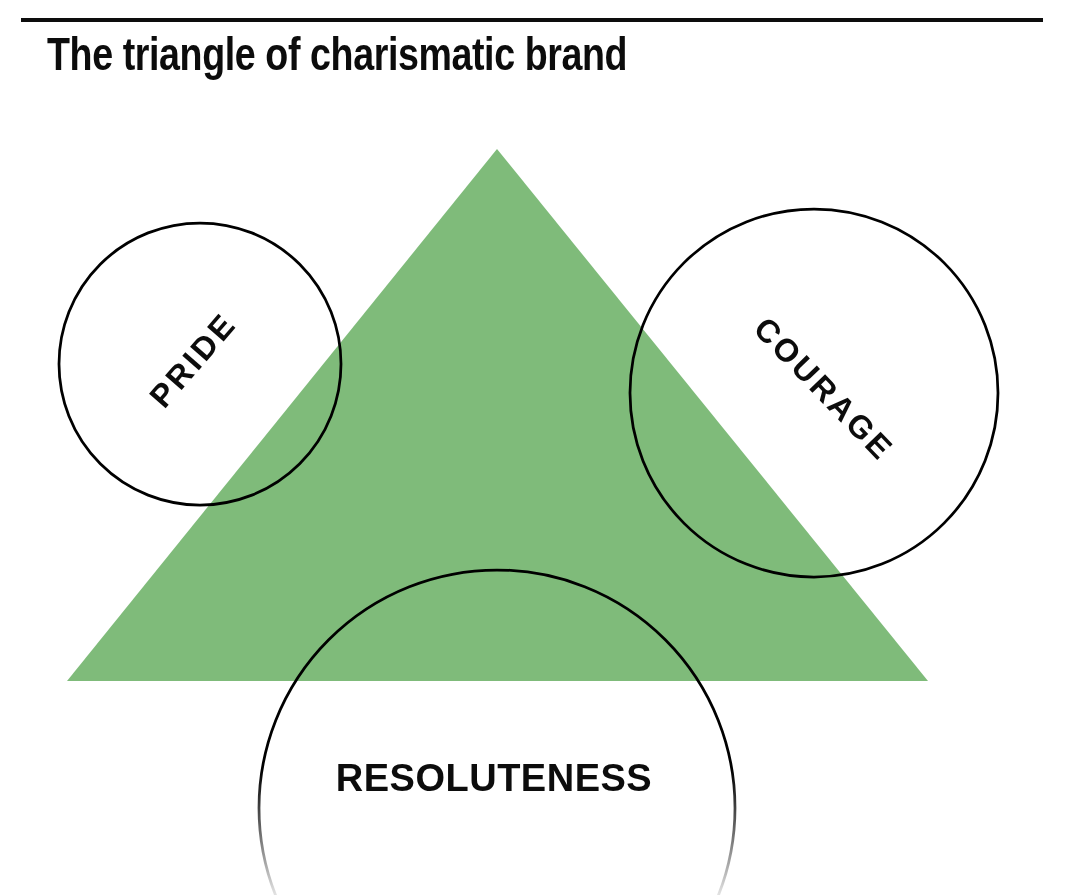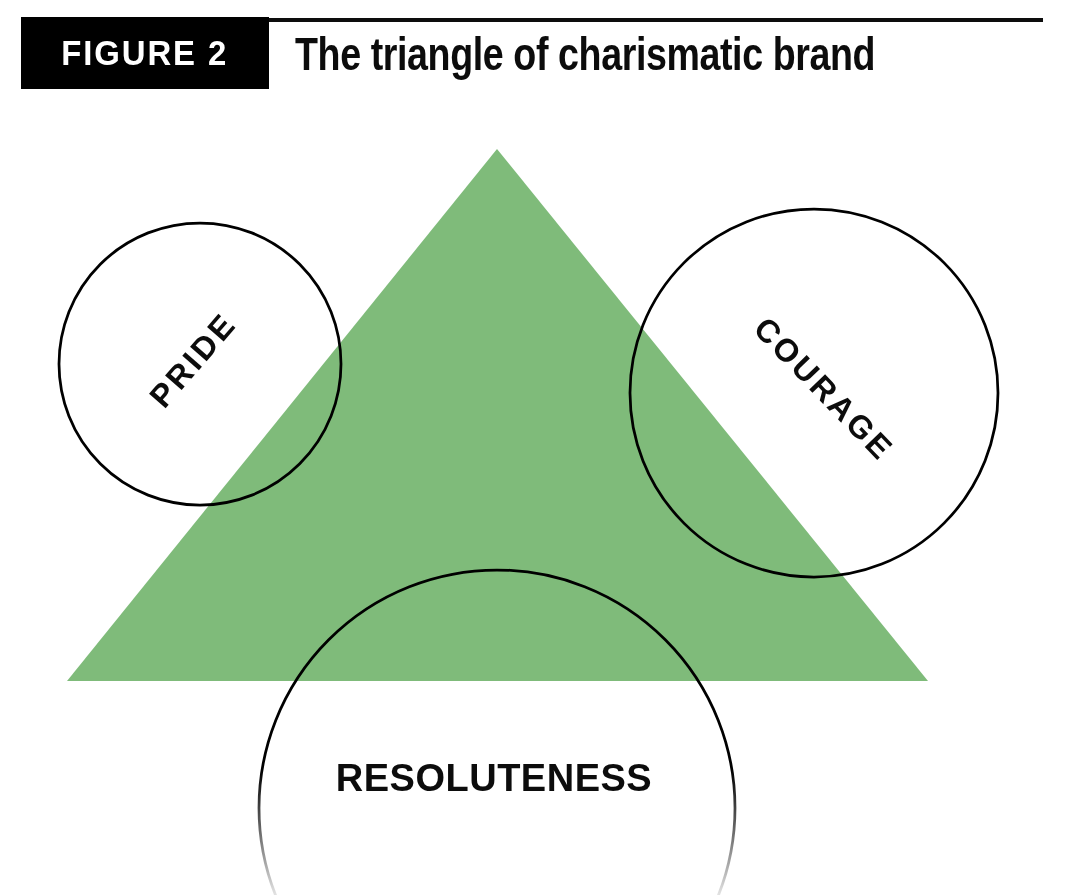--- a/index.html
+++ b/index.html
@@ -91,23 +91,20 @@
   }
 </style>
 </head>
 <body>
 
 <div class="page">
 
   <div class="header-rule"></div>
 
   <div class="header">
-    <div class="figure-label-box">
-      <span class="figure-label-text">FIGURE 2</span>
-    </div>
     <h1 class="figure-title">The triangle of charismatic brand</h1>
   </div>
 
   <svg class="diagram" viewBox="0 0 1068 895" xmlns="http://www.w3.org/2000/svg">
 
     <defs>
       <linearGradient id="stroke-fade" x1="0" y1="0" x2="0" y2="1">
         <stop offset="0" stop-color="#000000" stop-opacity="1"></stop>
         <stop offset="0.42" stop-color="#000000" stop-opacity="1"></stop>
         <stop offset="0.56" stop-color="#000000" stop-opacity="0.55"></stop>

